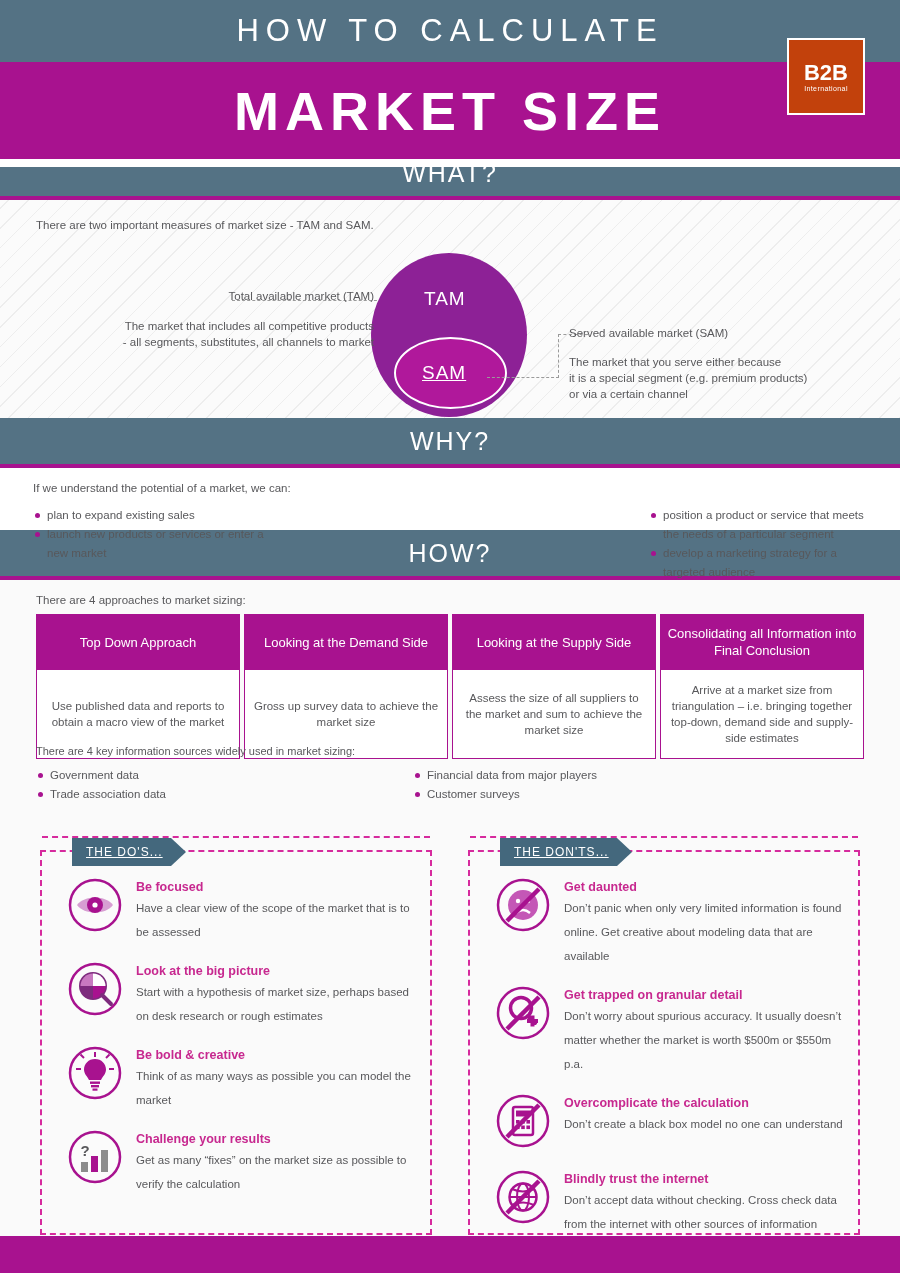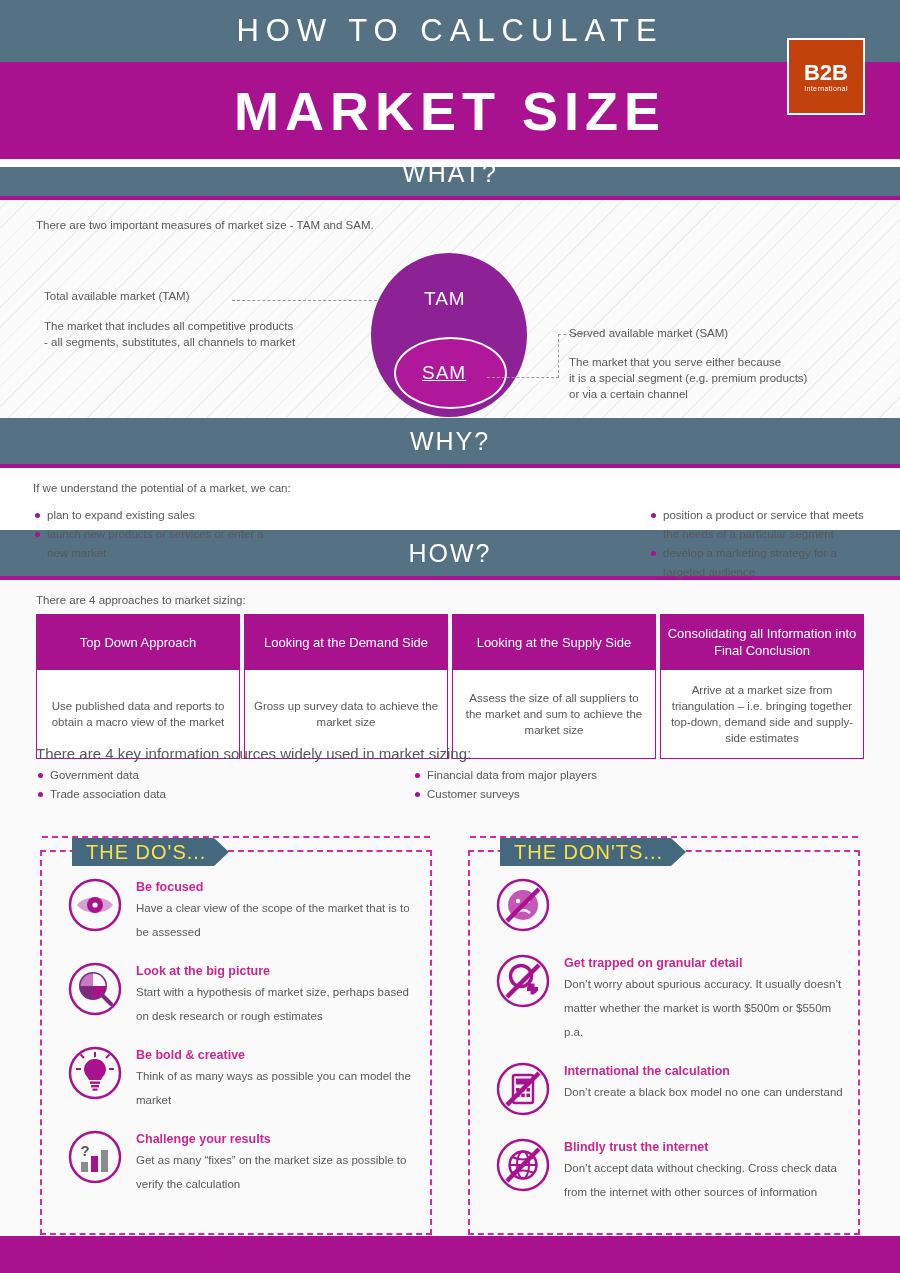--- a/index.html
+++ b/index.html
@@ -59,21 +59,21 @@
     position:absolute;left:371px;top:253px;width:156px;height:164px;
     background:#8d2196;border-radius:50%;
   }
   .sam-ellipse{
     position:absolute;left:394px;top:337px;width:113px;height:72px;
     background:#b0189b;border-radius:50%;border:2px solid #ffffff;
     box-sizing:border-box;
   }
   .tam-label{position:absolute;left:424px;top:288px;color:#fff;font-size:19px;letter-spacing:1px;}
   .sam-label{position:absolute;left:422px;top:362px;color:#fff;font-size:19px;letter-spacing:1px;text-decoration:underline;}
-  .what-left{position:absolute;left:44px;top:290px;width:330px;}
+  .what-left{position:absolute;left:44px;top:290px;width:330px;text-align:right;}
   .what-left .hd{font-size:11.5px;margin-bottom:16px;}
   .what-left .bd{font-size:11.5px;line-height:16px;}
   .what-right{position:absolute;left:569px;top:327px;width:290px;}
   .what-right .hd{font-size:11.5px;margin-bottom:15px;}
   .what-right .bd{font-size:11.5px;line-height:16px;}
   .lead-tam{position:absolute;left:232px;top:300px;width:150px;border-top:1px dashed #9a9a9a;}
   .lead-sam-h{position:absolute;left:487px;top:377px;width:72px;border-top:1px dashed #9a9a9a;}
   .lead-sam-v{position:absolute;left:558px;top:334px;height:44px;border-left:1px dashed #9a9a9a;}
   .lead-sam-h2{position:absolute;left:558px;top:334px;width:30px;border-top:1px dashed #9a9a9a;}
 
@@ -99,36 +99,36 @@
     background:#a8128f;color:#ffffff;font-size:13px;line-height:17px;
     text-align:center;padding:9px 6px;min-height:38px;
     display:flex;align-items:center;justify-content:center;
   }
   .hcol .hcell{
     background:#ffffff;border:1px solid #a8128f;border-top:none;
     color:#58585b;font-size:11.5px;line-height:16px;text-align:center;
     padding:12px 8px;flex:1;display:flex;align-items:center;justify-content:center;
     box-sizing:border-box;min-height:78px;
   }
-  .how-intro2{position:absolute;left:36px;top:165px;font-size:15px;}
+  .how-intro2{position:absolute;left:36px;top:165px;font-size:11px;}
   .how-cols2{position:absolute;left:36px;top:186px;width:840px;}
   .how-cols2 .c2{position:absolute;left:0;top:0;}
   .how-cols2 .c2.r{left:377px;}
 
   
   .panels{position:absolute;left:0;top:828px;width:900px;height:408px;}
   .panel{position:absolute;top:22px;width:392px;height:385px;
     border:2px dashed #d62a9d;box-sizing:border-box;background:transparent;}
   .panel.dos{left:40px;}
   .panel.donts{left:468px;}
   .banner{
     position:absolute;top:-14px;left:30px;height:28px;background:#44687d;
     display:flex;align-items:center;padding:0 8px 0 14px;
   }
-  .banner .t{color:#fde047;font-size:20px;letter-spacing:1px;font-weight:300;}
+  .banner .t{color:#ffffff;font-size:12px;letter-spacing:1px;font-weight:300;text-decoration:underline;}
   .banner .arrow{
     position:absolute;right:-15px;top:0;width:0;height:0;
     border-top:14px solid transparent;border-bottom:14px solid transparent;
     border-left:15px solid #44687d;
   }
   .banner-dash{
     position:absolute;top:0;height:0;border-top:2px dashed #d62a9d;
   }
   .items{position:absolute;left:26px;top:26px;width:350px;}
   .item{display:flex;margin-bottom:18px;}
@@ -358,20 +358,24 @@
           <div class="ico">
             <svg width="54" height="54" viewBox="0 0 54 54">
               <circle cx="27" cy="27" r="25" fill="#fbfbfb" stroke="#a8128f" stroke-width="2.5"></circle>
               <circle cx="27" cy="27" r="15" fill="#c457b6"></circle>
               <circle cx="22" cy="23" r="2.2" fill="#ffffff"></circle>
               <circle cx="32" cy="23" r="2.2" fill="#ffffff"></circle>
               <path d="M20 35 Q27 29, 34 35" fill="none" stroke="#ffffff" stroke-width="2.4"></path>
               <line x1="11" y1="43" x2="43" y2="11" stroke="#a8128f" stroke-width="4.5"></line>
             </svg>
           </div>
+          <div class="txt">
+            <div class="ttl">Get daunted</div>
+            <div class="dsc">Don’t panic when only very limited information is found online. Get creative about modeling data that are available</div>
+          </div>
         </div>
 
         <div class="item">
           <div class="ico">
             <svg width="54" height="54" viewBox="0 0 54 54">
               <circle cx="27" cy="27" r="25" fill="#fbfbfb" stroke="#a8128f" stroke-width="2.5"></circle>
               <circle cx="25" cy="22" r="10.5" fill="none" stroke="#a8128f" stroke-width="3.5"></circle>
               <line x1="32" y1="30" x2="39" y2="37" stroke="#a8128f" stroke-width="4" stroke-linecap="round"></line>
               <rect x="31" y="33" width="11" height="4" fill="#a8128f"></rect>
               <rect x="34.5" y="29.5" width="4" height="11" fill="#a8128f"></rect>
@@ -393,21 +397,21 @@
               <rect x="20" y="26" width="3.6" height="3.6" fill="#a8128f"></rect>
               <rect x="25.2" y="26" width="3.6" height="3.6" fill="#a8128f"></rect>
               <rect x="30.4" y="26" width="3.6" height="3.6" fill="#a8128f"></rect>
               <rect x="20" y="31.5" width="3.6" height="3.6" fill="#a8128f"></rect>
               <rect x="25.2" y="31.5" width="3.6" height="3.6" fill="#a8128f"></rect>
               <rect x="30.4" y="31.5" width="3.6" height="3.6" fill="#a8128f"></rect>
               <line x1="11" y1="43" x2="43" y2="11" stroke="#a8128f" stroke-width="4.5"></line>
             </svg>
           </div>
           <div class="txt">
-            <div class="ttl">International the calculation</div>
+            <div class="ttl">Overcomplicate the calculation</div>
             <div class="dsc">Don’t create a black box model no one can understand</div>
           </div>
         </div>
 
         <div class="item">
           <div class="ico">
             <svg width="54" height="54" viewBox="0 0 54 54">
               <circle cx="27" cy="27" r="25" fill="#fbfbfb" stroke="#a8128f" stroke-width="2.5"></circle>
               <circle cx="27" cy="27" r="13.5" fill="none" stroke="#a8128f" stroke-width="2.5"></circle>
               <ellipse cx="27" cy="27" rx="6" ry="13.5" fill="none" stroke="#a8128f" stroke-width="2"></ellipse>

